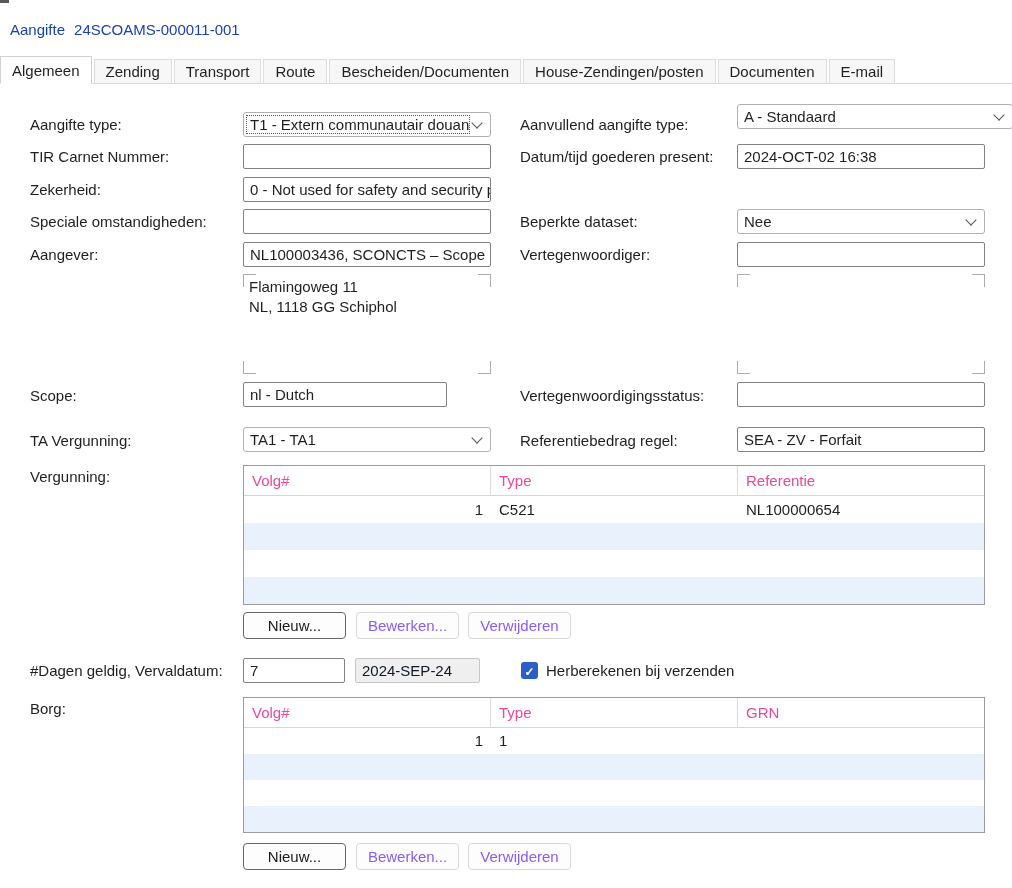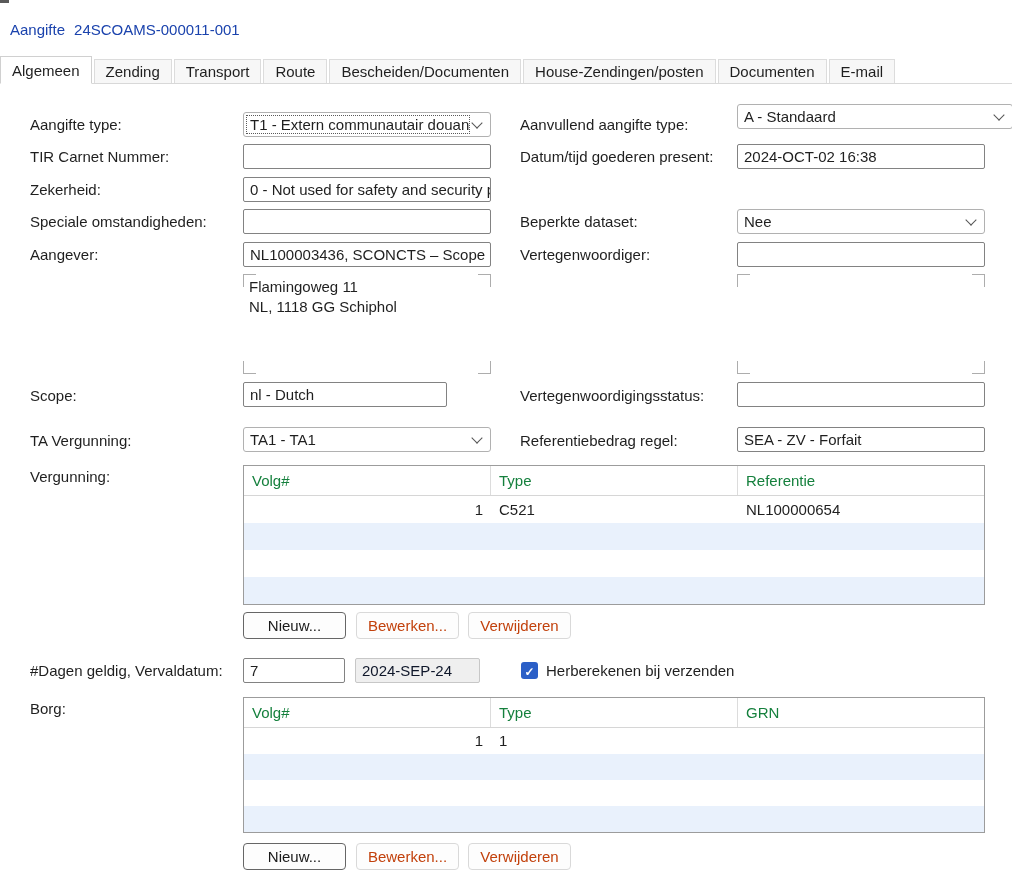--- a/index.html
+++ b/index.html
@@ -37,30 +37,30 @@
   .corner{position:absolute;width:12px;height:12px;}
   .c-tl{left:0;top:0;border-left:1px solid #adadad;border-top:1px solid #adadad;}
   .c-tr{right:0;top:0;border-right:1px solid #adadad;border-top:1px solid #adadad;}
   .c-bl{left:0;bottom:0;border-left:1px solid #adadad;border-bottom:1px solid #adadad;}
   .c-br{right:0;bottom:0;border-right:1px solid #adadad;border-bottom:1px solid #adadad;}
   .addr-line{white-space:nowrap;line-height:20px;}
   
   .tbl{box-sizing:border-box;border:1px solid #9c9c9c;background:#fff;}
   .tbl-head{display:flex;height:30px;border-bottom:1px solid #d6d6d6;box-sizing:border-box;}
   .th{box-sizing:border-box;padding:0 8px;line-height:29px;border-right:1px solid #dcdcdc;
-    white-space:nowrap;overflow:hidden;color:#15803d;}
+    white-space:nowrap;overflow:hidden;color:#ec4899;}
   .th:last-child{border-right:none;}
   .trow{display:flex;box-sizing:border-box;}
   .stripe{background:#e9f1fc;}
   .td{box-sizing:border-box;padding:0 8px;white-space:nowrap;overflow:hidden;}
   .td.num{text-align:right;}
   
   .btn{box-sizing:border-box;height:27px;border:1px solid #666;border-radius:4px;
     background:#fdfdfd;text-align:center;line-height:25px;color:#1a1a1a;cursor:default;}
-  .btn.disabled{border:1px solid #d9d9d9;color:#c2410c;}
+  .btn.disabled{border:1px solid #d9d9d9;color:#8b5cf6;}
   
   .chk{box-sizing:border-box;width:17px;height:17px;border-radius:3px;background:#2b5fc7;
     color:#fff;text-align:center;cursor:default;}
   .chk::after{content:"✓";font-size:12px;line-height:17px;font-weight:bold;}
 </style>
 </head>
 <body>
 
 <div class="abs sliver"></div>
 

